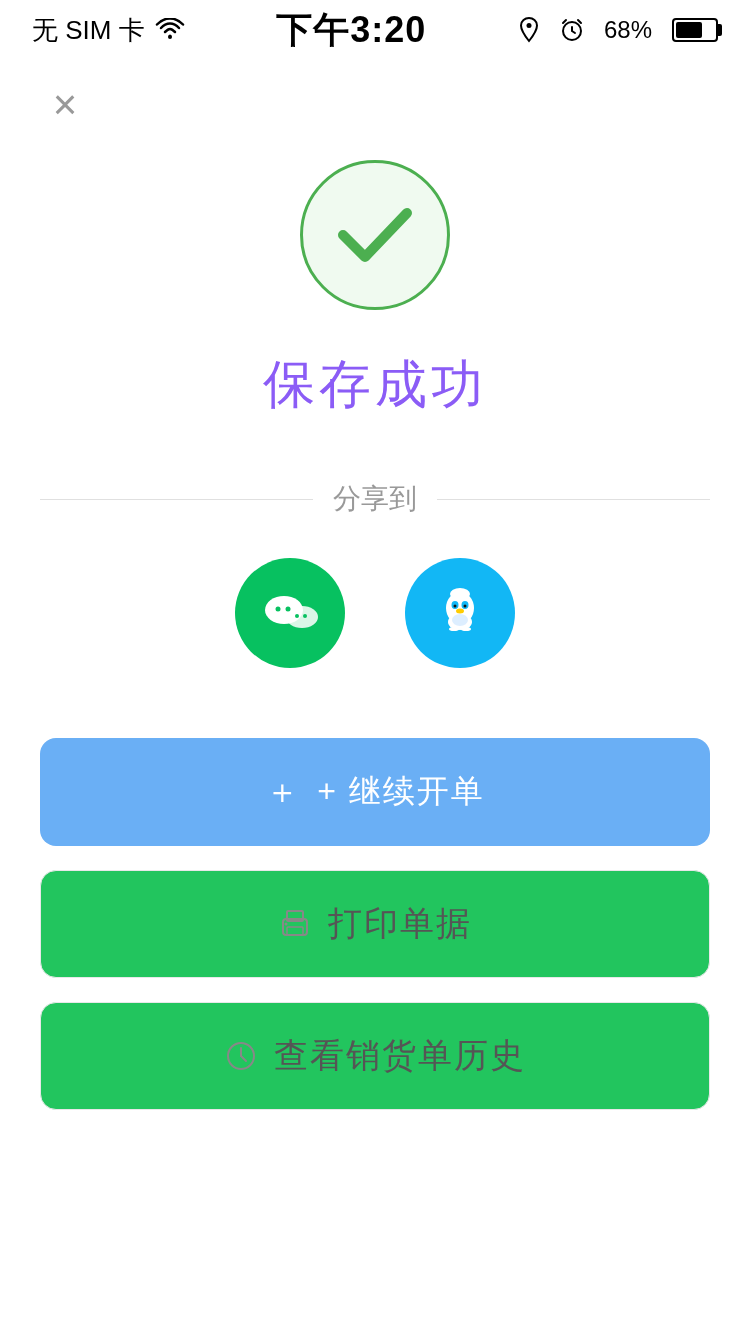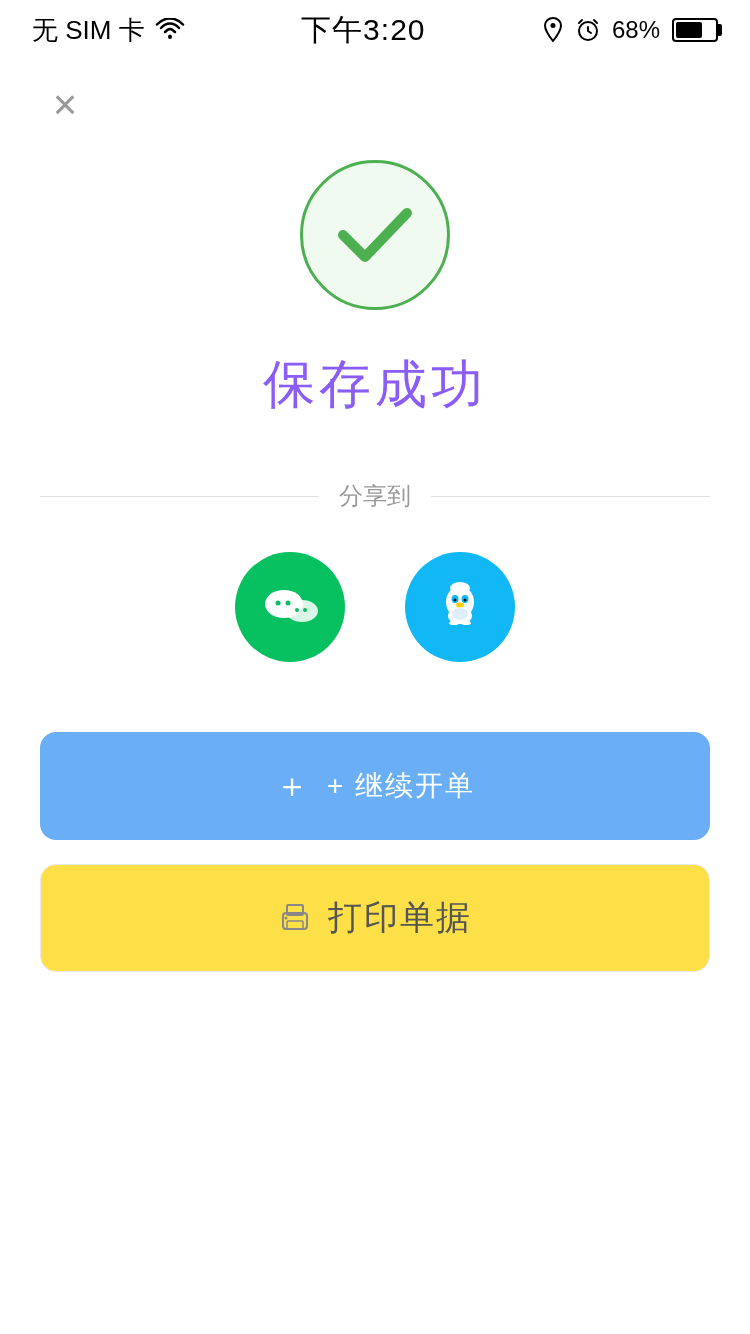--- a/index.html
+++ b/index.html
@@ -25,28 +25,28 @@
       font-size: 26px;
       font-weight: 500;
       color: #000;
     }
     .status-left {
       display: flex;
       align-items: center;
       gap: 10px;
     }
     .status-center {
-      font-size: 30px;
-      font-weight: 400;
+      font-size: 36px;
+      font-weight: 700;
       letter-spacing: 1px;
     }
     .status-right {
       display: flex;
       align-items: center;
-      gap: 12px;
+      gap: 20px;
       font-size: 24px;
     }
     .battery-icon {
       width: 46px;
       height: 24px;
       border: 2px solid #000;
       border-radius: 4px;
       position: relative;
       display: flex;
       align-items: center;
@@ -130,21 +130,21 @@
       align-items: center;
       gap: 20px;
       margin-bottom: 40px;
     }
     .divider-line {
       flex: 1;
       height: 1px;
       background: #e0e0e0;
     }
     .divider-label {
-      font-size: 24px;
+      font-size: 28px;
       color: #999;
       white-space: nowrap;
     }
 
     
     .share-icons-row {
       display: flex;
       gap: 60px;
       margin-bottom: 70px;
     }
@@ -182,21 +182,21 @@
       display: flex;
       align-items: center;
       justify-content: center;
       gap: 16px;
       cursor: pointer;
       letter-spacing: 2px;
     }
     .btn-secondary {
       width: 100%;
       height: 108px;
-      background: #fde047;
+      background: #22c55e;
       border: 1px solid #e8e8e8;
       border-radius: 16px;
       font-size: 34px;
       color: #555;
       display: flex;
       align-items: center;
       justify-content: center;
       gap: 16px;
       cursor: pointer;
       letter-spacing: 2px;
@@ -310,26 +310,33 @@
         <ellipse cx="31" cy="12" rx="10" ry="6" fill="white"></ellipse>
 
         <ellipse cx="31" cy="38" rx="8" ry="6" fill="#ddeeff"></ellipse>
       </svg>
     </div>
   </div>
 
   <div class="action-buttons">
     <button class="btn-primary">
       <span class="btn-icon">＋</span>
-      <span style="font-size:28px;font-weight:400;letter-spacing:2px;">+ 继续开单</span>
+      <span style="font-size:32px;font-weight:400;letter-spacing:2px;">+ 继续开单</span>
     </button>
     <button class="btn-secondary">
       <svg width="34" height="34" viewBox="0 0 34 34" fill="none">
         <rect x="5" y="12" width="24" height="16" rx="3" stroke="#888" stroke-width="2" fill="none"></rect>
         <rect x="9" y="4" width="16" height="10" rx="1" stroke="#888" stroke-width="2" fill="none"></rect>
         <rect x="9" y="20" width="16" height="8" rx="1" stroke="#888" stroke-width="1.5" fill="none"></rect>
         <circle cx="8" cy="17" r="1.5" fill="#888"></circle>
       </svg>
       <span>打印单据</span>
     </button>
+    <button class="btn-secondary">
+      <svg width="34" height="34" viewBox="0 0 34 34" fill="none">
+        <circle cx="17" cy="17" r="13" stroke="#888" stroke-width="2" fill="none"></circle>
+        <path d="M17 9 L17 17 L22 22" stroke="#888" stroke-width="2" stroke-linecap="round" stroke-linejoin="round"></path>
+      </svg>
+      <span>查看销货单历史</span>
+    </button>
   </div>
 
 </div>
 
 </body></html>

